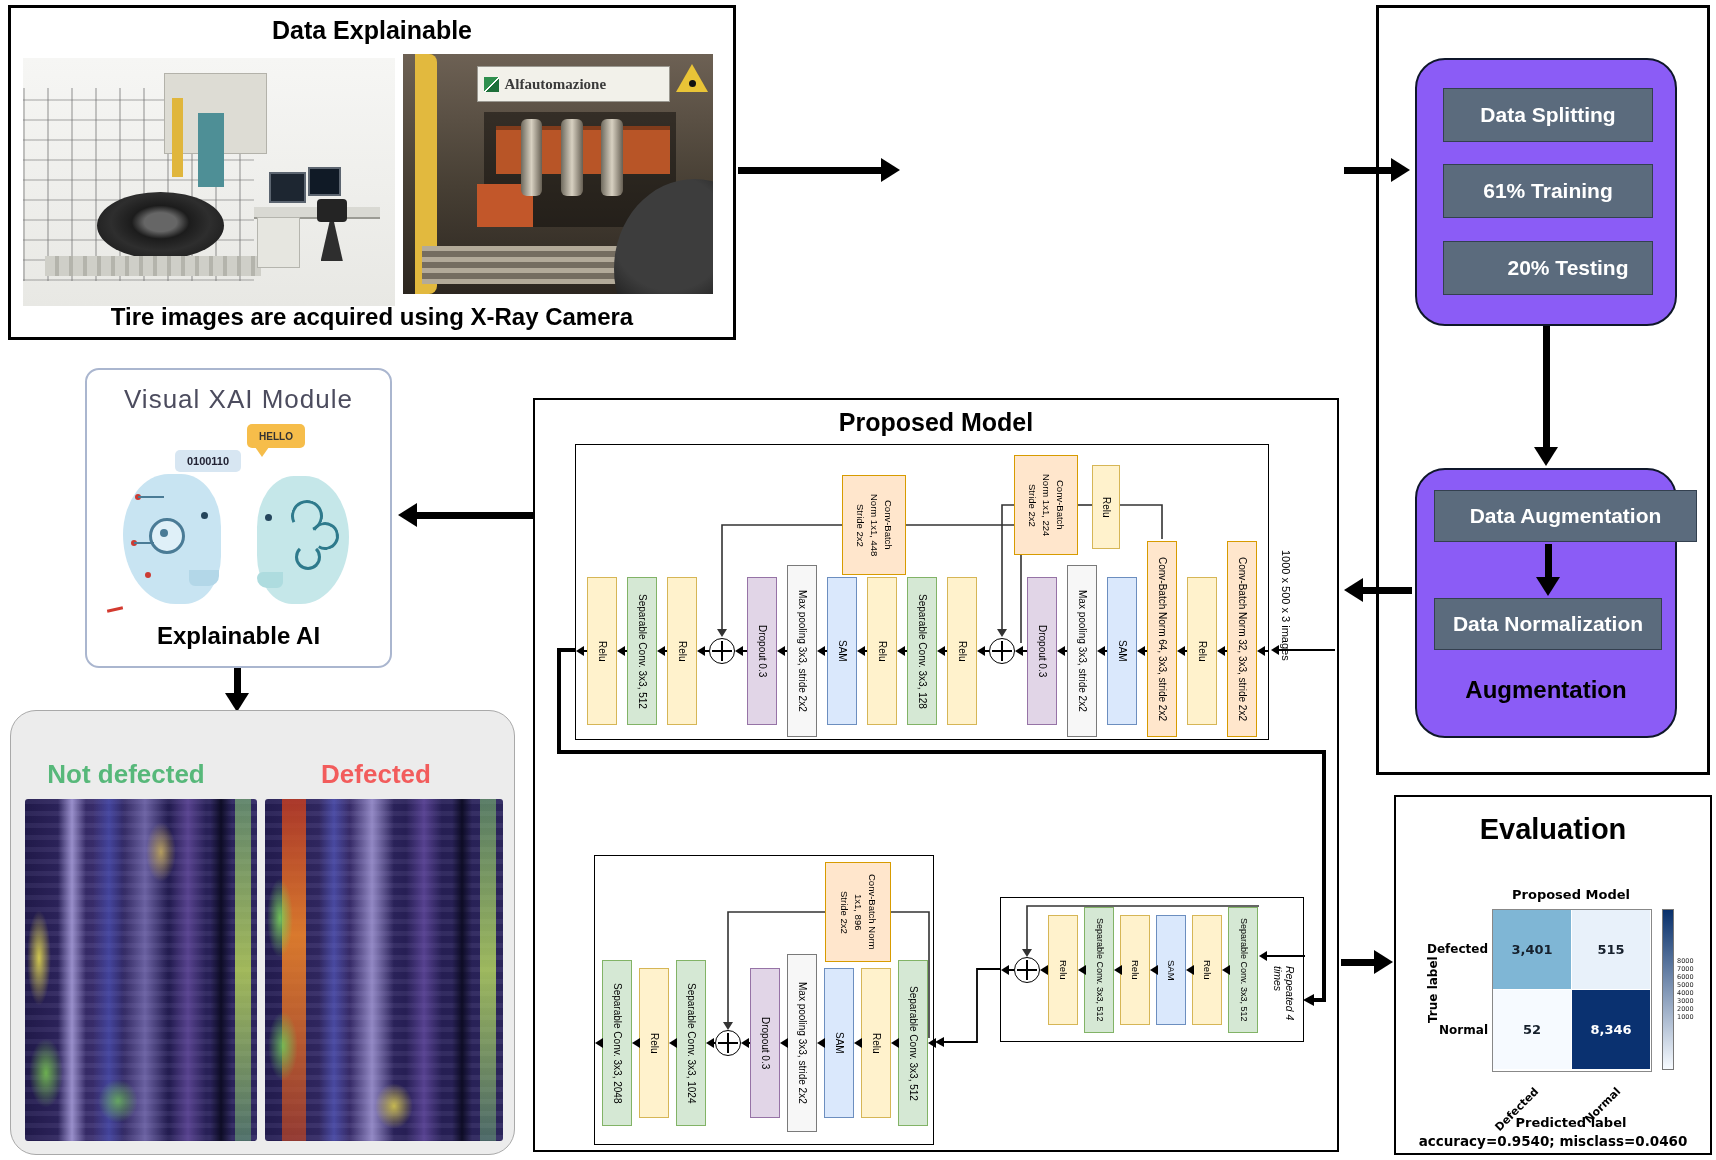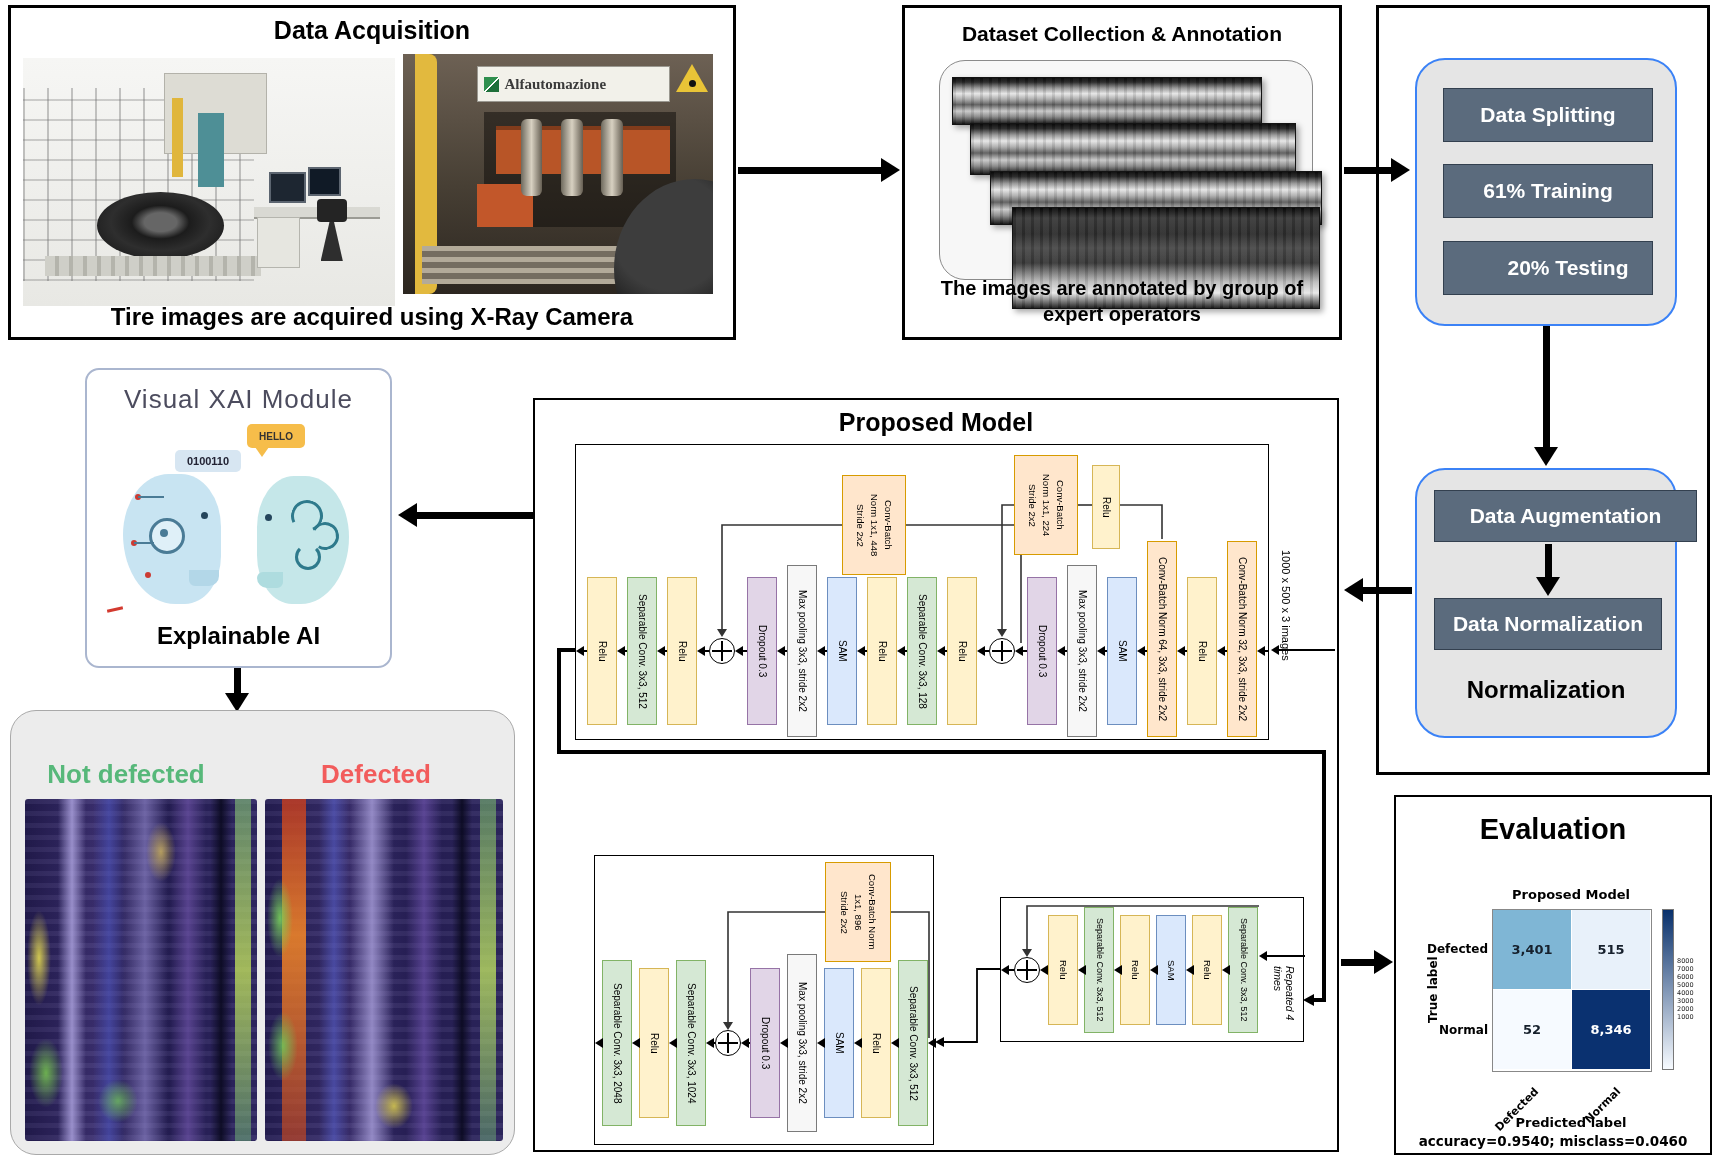--- a/index.html
+++ b/index.html
@@ -1,21 +1,21 @@
 <!DOCTYPE html>
 <html><head>
 <meta charset="utf-8">
 <style>
   html,body{margin:0;padding:0;background:#fff;}
   .canvas{position:relative;width:1716px;height:1160px;background:#fff;
           font-family:"Liberation Sans",sans-serif;color:#000;overflow:hidden;}
   .abs{position:absolute;}
   .box{position:absolute;background:#fff;border:3px solid #000;box-sizing:border-box;}
   .subbox{position:absolute;background:#fff;border:1.5px solid #000;box-sizing:border-box;}
-  .panel{position:absolute;background:#e5e5e5;border:2px solid #3b82f6;border-radius:30px;box-sizing:border-box;}
+  .panel{position:absolute;background:#8b5cf6;border:2px solid #0f172a;border-radius:30px;box-sizing:border-box;}
   .ttl{position:absolute;font-weight:bold;text-align:center;}
   .btn{position:absolute;background:#5b6b7d;border:1.5px solid #33404f;color:#fff;
        font-weight:bold;display:flex;align-items:center;justify-content:center;box-sizing:border-box;}
   
   .vblk{position:absolute;writing-mode:vertical-rl;display:flex;align-items:center;justify-content:center;
         border:1.6px solid #000;box-sizing:border-box;font-size:10px;text-align:center;line-height:1.05;}
   .relu{background:#fff2cc;border-color:#d6b656;}
   .conv{background:#d5e8d4;border-color:#82b366;}
   .cbn {background:#ffe6cc;border-color:#d79b00;}
   .drop{background:#e1d5e7;border-color:#9673a6;}
@@ -46,21 +46,21 @@
      box-shadow:3px 3px 6px rgba(0,0,0,.35);}
   .heatimg{position:absolute;border-radius:3px;}
   svg{position:absolute;left:0;top:0;overflow:visible;}
 </style>
 </head>
 <body>
 
 <div class="canvas">
 
   <div class="box" style="left:8px;top:5px;width:728px;height:335px;">
-    <div class="ttl" style="left: 0px; right: 0px; top: 8px; font-size: 25px; white-space: pre-line;">Data Acquisition</div>
+    <div class="ttl" style="left: 0px; right: 0px; top: 8px; font-size: 25px; white-space: pre-line;">Data Explainable</div>
 
     <div class="abs" style="left:12px;top:50px;width:372px;height:248px;background:linear-gradient(180deg,#f6f6f4,#e8e8e4);overflow:hidden;">
       <div class="abs" style="left:0;top:12%;width:62%;height:78%;
            background-image:repeating-linear-gradient(90deg,rgba(110,110,110,.38) 0 2px,transparent 2px 24px),
                             repeating-linear-gradient(0deg,rgba(110,110,110,.30) 0 2px,transparent 2px 20px);"></div>
       <div class="abs" style="left:38%;top:6%;width:27%;height:32%;background:#dddcd4;border:1px solid #b3b2aa;"></div>
       <div class="abs" style="left:47%;top:22%;width:7%;height:30%;background:#4e8f96;"></div>
       <div class="abs" style="left:40%;top:16%;width:3%;height:32%;background:#e0b63c;"></div>
       <div class="abs" style="left:20%;top:54%;width:34%;height:27%;border-radius:50%;
            background:radial-gradient(ellipse at 50% 45%,#666 0 18%,#1c1c1c 32%,#2e2e2e 55%,#111 100%);"></div>
@@ -95,33 +95,20 @@
            background:radial-gradient(circle at 35% 30%,#3d3d3d 0 35%,#141414 60%,#000 100%);"></div>
     </div>
     <div class="ttl" style="left: 0px; right: 0px; bottom: 6px; font-size: 24px; white-space: pre-line;">Tire images are acquired using X-Ray Camera</div>
   </div>
 
   <div class="arrh" style="left:738px;top:158px;width:162px;height:24px;">
     <div class="shaft"></div>
       <div class="head-r"></div>
   </div>
 
-  <div class="box" style="left:902px;top:5px;width:440px;height:335px;">
-    <div class="ttl" style="left: 0px; right: 0px; top: 14px; font-size: 21px; white-space: pre-line;">Dataset Collection &amp; Annotation</div>
-    <div class="abs" style="left:34px;top:52px;width:372px;height:218px;background:#f7f7f7;border:1.5px solid #8a8a8a;border-radius:26px;">
-      <div class="strip" style="left:12px;top:16px;width:308px;height:46px;"></div>
-      <div class="strip" style="left:30px;top:62px;width:324px;height:50px;"></div>
-      <div class="strip" style="left:50px;top:110px;width:330px;height:52px;"></div>
-      <div class="strip" style="left:72px;top:146px;width:306px;height:100px;
-           background-image:repeating-linear-gradient(90deg,rgba(0,0,0,.10) 0 3px,rgba(255,255,255,.05) 3px 9px),
-             linear-gradient(180deg,#090909 0%,#3a3a3a 10%,#2d2d2d 26%,#4a4a4a 40%,#383838 55%,#bdbdbd 74%,#e8e8e8 85%,#1a1a1a 100%);"></div>
-    </div>
-    <div class="ttl" style="left:0;right:0;bottom:10px;font-size:20px;white-space:pre-line;line-height:1.3;">The images are annotated by group of
-expert operators</div>
-  </div>
 
   <div class="arrh" style="left:1344px;top:158px;width:66px;height:24px;z-index:5;">
     <div class="shaft"></div>
       <div class="head-r"></div>
   </div>
 
   <div class="box" style="left:1376px;top:5px;width:334px;height:770px;">
     <div class="panel" style="left:36px;top:50px;width:262px;height:268px;">
       <div class="btn" style="left:26px;top:28px;width:210px;height:54px;font-size:21px;">
         <span>Data Splitting</span>
@@ -141,21 +128,21 @@
       <div class="btn" style="left:17px;top:20px;width:263px;height:52px;font-size:21px;">
         <span>Data Augmentation</span>
       </div>
       <div class="arrv" style="left:116px;top:74px;width:30px;height:52px;">
         <div class="shaftv"></div>
           <div class="head-d"></div>
       </div>
       <div class="btn" style="left:17px;top:128px;width:228px;height:52px;font-size:21px;">
         <span>Data Normalization</span>
       </div>
-      <div class="ttl" style="left: 0px; right: 0px; top: 206px; font-size: 24px; white-space: pre-line;">Normalization</div>
+      <div class="ttl" style="left: 0px; right: 0px; top: 206px; font-size: 24px; white-space: pre-line;">Augmentation</div>
     </div>
   </div>
 
   <div class="arrh" style="left:1344px;top:578px;width:68px;height:24px;z-index:5;">
     <div class="head-l"></div>
       <div class="shaft"></div>
   </div>
 
   <div class="box" style="left:533px;top:398px;width:806px;height:754px;border-width:2.5px;">
     <div class="ttl" style="left: 0px; right: 0px; top: 8px; font-size: 25px; white-space: pre-line;">Proposed Model</div>

